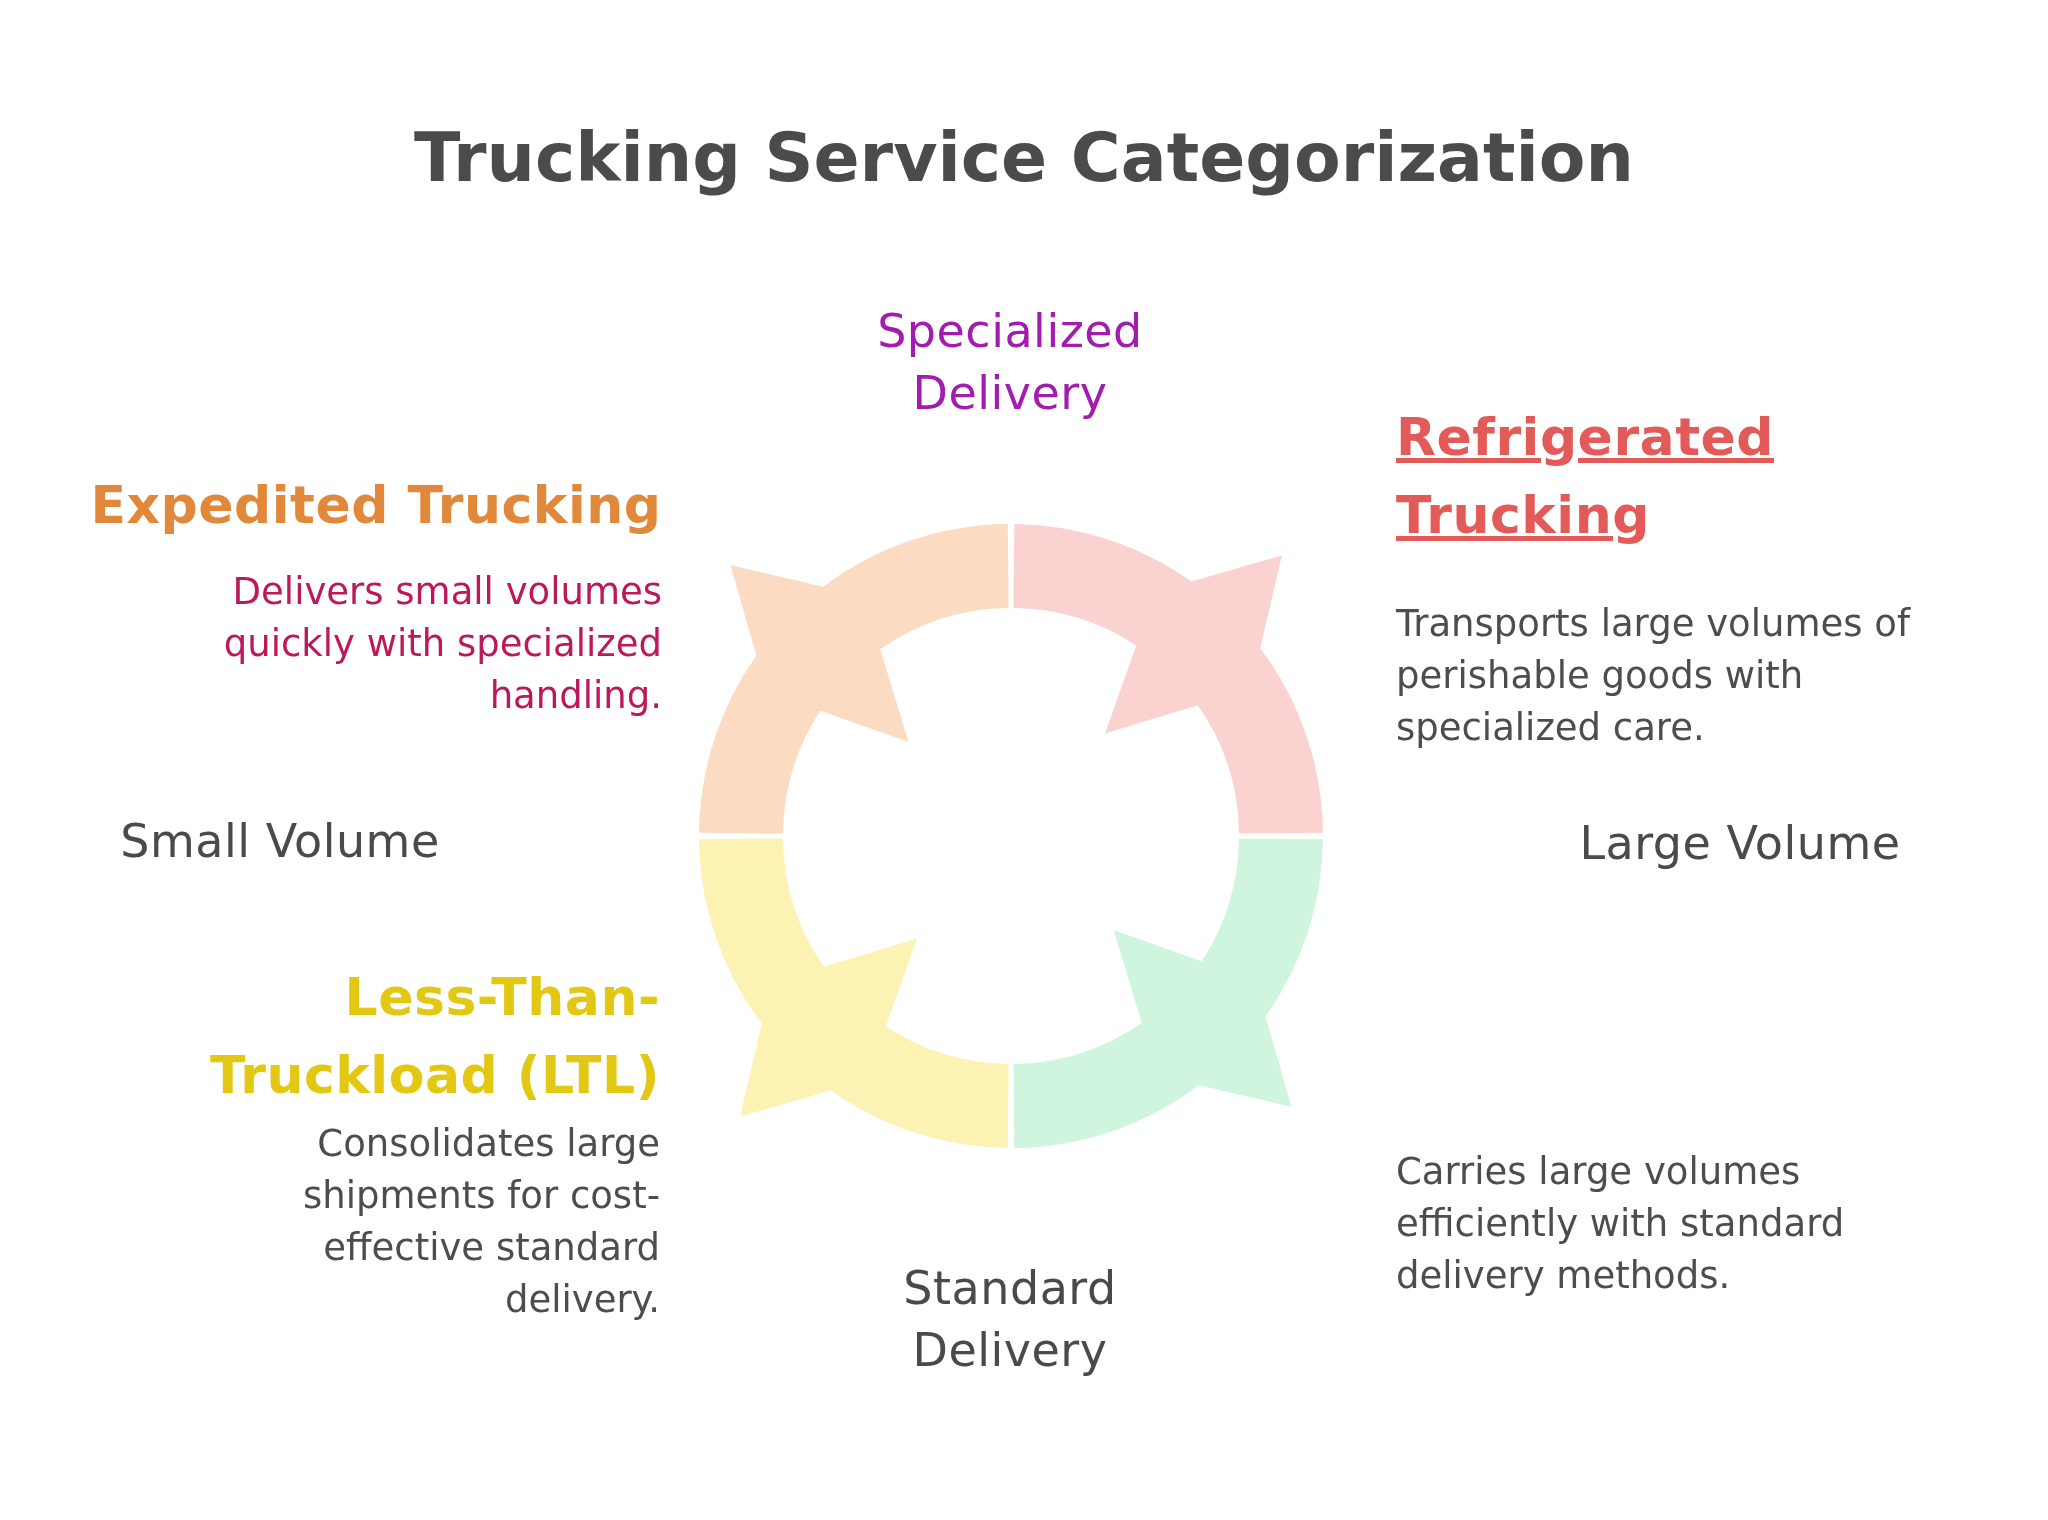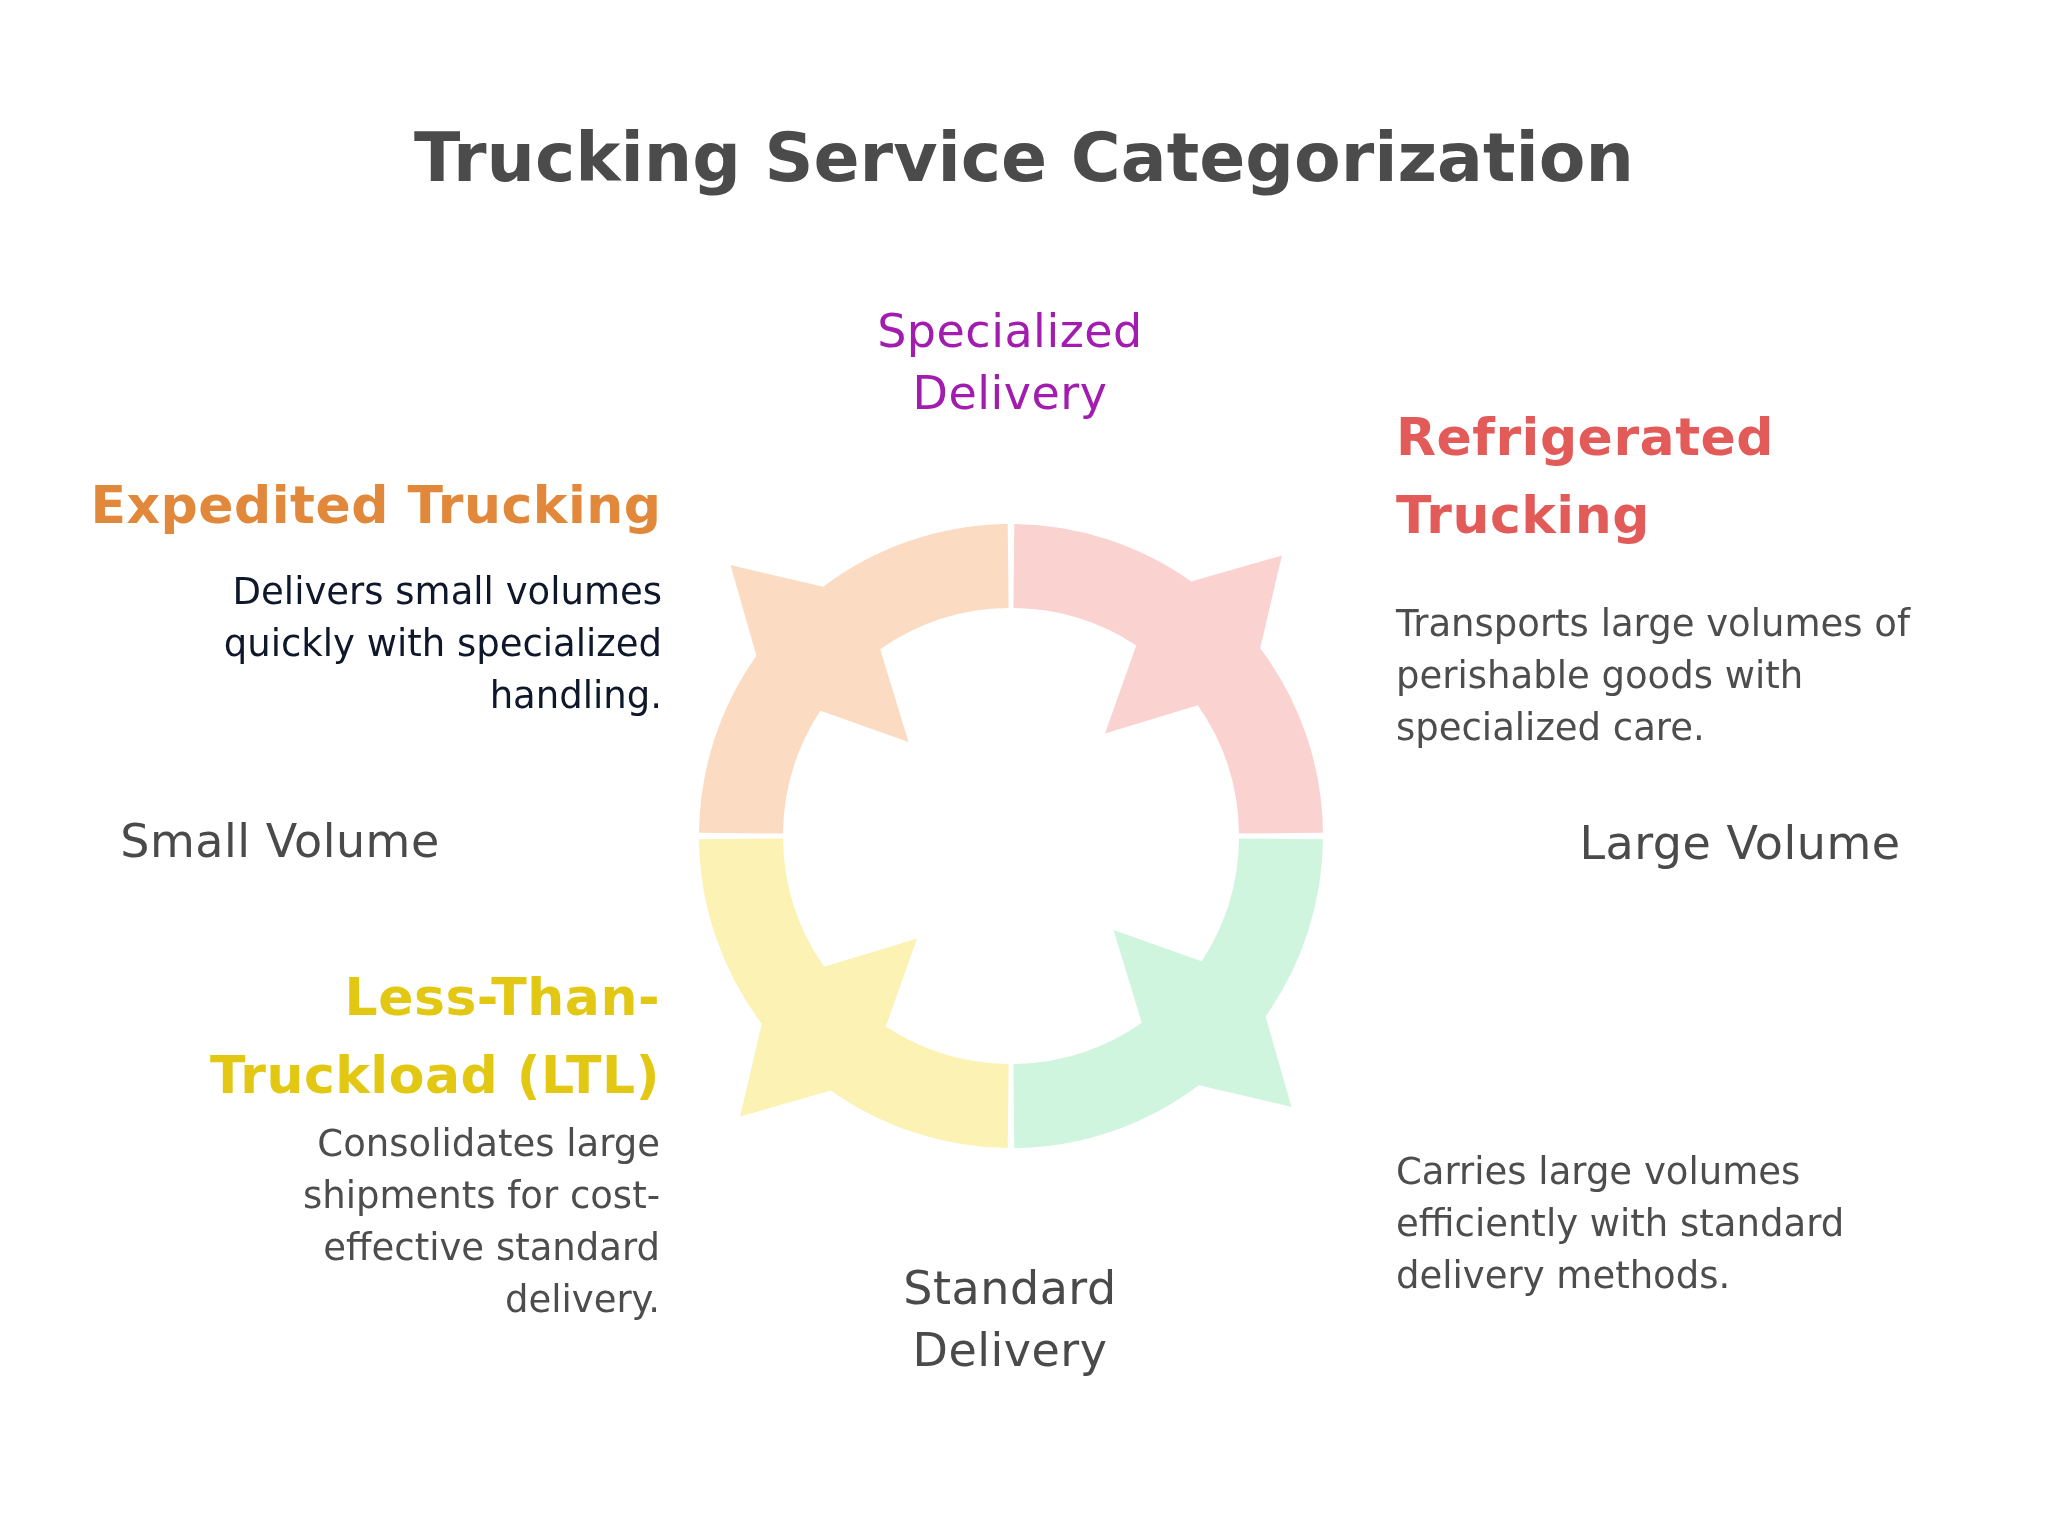--- a/index.html
+++ b/index.html
@@ -72,25 +72,25 @@
   <div class="abs axis-label axis-right" style="color: rgb(74, 74, 74);">Large Volume</div>
 
   <svg id="cycle-svg" width="800" height="800" viewBox="-400 -400 800 800">
       <path d="M -3.3 -312.0 A 312 312 0 0 0 -187.8 -249.2 L -280.5 -270.9 L -254.6 -180.3 A 312 312 0 0 0 -312.0 -3.3 L -228.0 -2.4 A 228 228 0 0 1 -190.6 -125.2 L -102.5 -94.0 L -130.8 -186.8 A 228 228 0 0 1 -2.4 -228.0 Z" fill="#FBDCC2"></path>
       <path d="M 312.0 -3.3 A 312 312 0 0 0 249.2 -187.8 L 270.9 -280.5 L 180.3 -254.6 A 312 312 0 0 0 3.3 -312.0 L 2.4 -228.0 A 228 228 0 0 1 125.2 -190.6 L 94.0 -102.5 L 186.8 -130.8 A 228 228 0 0 1 228.0 -2.4 Z" fill="#FAD3D1"></path>
       <path d="M 3.3 312.0 A 312 312 0 0 0 187.8 249.2 L 280.5 270.9 L 254.6 180.3 A 312 312 0 0 0 312.0 3.3 L 228.0 2.4 A 228 228 0 0 1 190.6 125.2 L 102.5 94.0 L 130.8 186.8 A 228 228 0 0 1 2.4 228.0 Z" fill="#CFF5DF"></path>
       <path d="M -312.0 3.3 A 312 312 0 0 0 -249.2 187.8 L -270.9 280.5 L -180.3 254.6 A 312 312 0 0 0 -3.3 312.0 L -2.4 228.0 A 228 228 0 0 1 -125.2 190.6 L -94.0 102.5 L -186.8 130.8 A 228 228 0 0 1 -228.0 2.4 Z" fill="#FBF2B4"></path>
     </svg>
 
   <div class="abs quad-title pre q-expedited-title" style="color: rgb(225, 136, 59);">Expedited Trucking</div>
-  <div class="abs quad-desc pre q-expedited-desc" style="color: #0f172a;">Delivers small volumes
+  <div class="abs quad-desc pre q-expedited-desc" style="color: #be185d;">Delivers small volumes
 quickly with specialized
 handling.</div>
 
-  <div class="abs quad-title pre q-refrigerated-title" style="color: rgb(226, 91, 88);">Refrigerated
+  <div class="abs quad-title pre q-refrigerated-title" style="color: rgb(226, 91, 88); text-decoration: underline;">Refrigerated
 Trucking</div>
   <div class="abs quad-desc pre q-refrigerated-desc" style="color: rgb(77, 77, 77);">Transports large volumes of
 perishable goods with
 specialized care.</div>
 
   <div class="abs quad-title pre q-ltl-title" style="color: rgb(226, 200, 19);">Less-Than-
 Truckload (LTL)</div>
   <div class="abs quad-desc pre q-ltl-desc" style="color: rgb(77, 77, 77);">Consolidates large
 shipments for cost-
 effective standard

